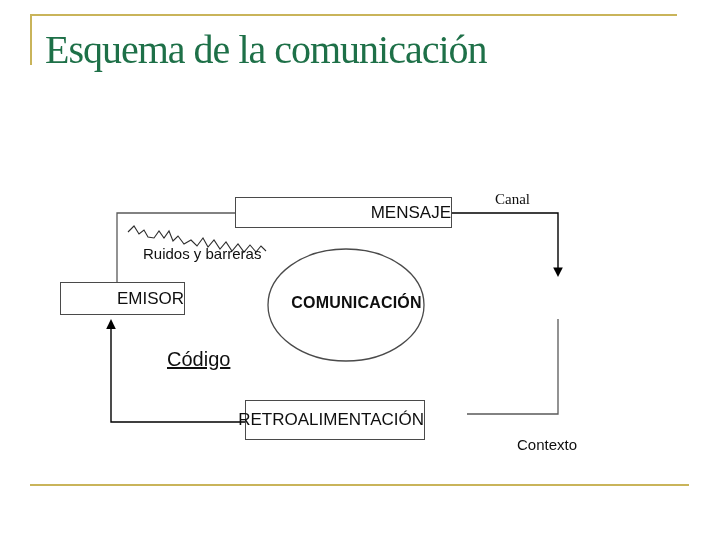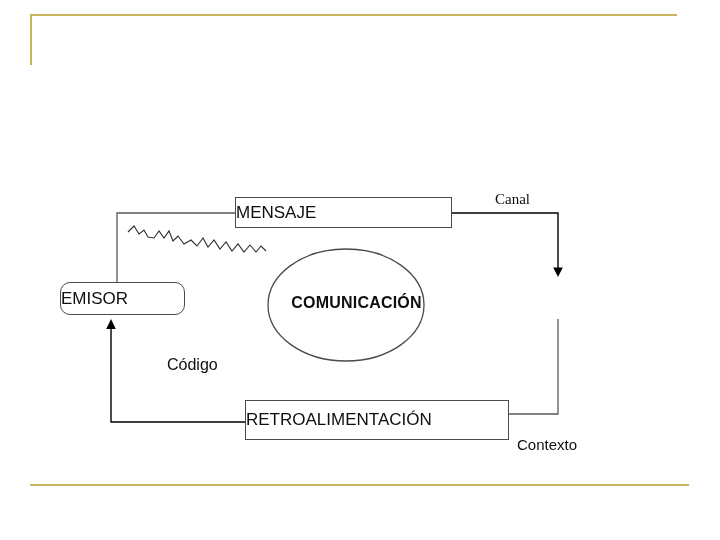--- a/index.html
+++ b/index.html
@@ -33,48 +33,49 @@
   
   .diagram-svg{position:absolute;left:0;top:0;width:720px;height:540px;}
   .conn{fill:none;stroke:var(--diagram-line);stroke-width:1.3;}
   .conn-arrow{fill:none;stroke:var(--arrow-black);stroke-width:1.4;}
   .arrow-head{fill:var(--arrow-black);stroke:none;}
   .squiggle{fill:none;stroke:#2e2e2e;stroke-width:1.1;stroke-linejoin:miter;}
   .oval{fill:#fff;stroke:var(--box-border);stroke-width:1.3;}
   
   .dbox{
     position:absolute;background:#fff;border:1.5px solid var(--box-border);
-    display:flex;align-items:center;justify-content:flex-start;
+    display:flex;align-items:center;justify-content:flex-end;
     font-size:17px;color:#0f0f0f;white-space:nowrap;
   }
   .box-mensaje{left:235px;top:197px;width:217px;height:31px;}
-  .box-emisor{left:60px;top:282px;width:125px;height:33px;border-radius:10px;}
+  .box-emisor{left:60px;top:282px;width:125px;height:33px;}
   .box-receptor{left:495px;top:279px;width:138px;height:40px;}
-  .box-retro{left:245px;top:400px;width:264px;height:40px;}
+  .box-retro{left:245px;top:400px;width:180px;height:40px;}
   
   .flabel{position:absolute;font-size:15px;color:#0f0f0f;white-space:nowrap;}
   .lbl-canal{left:495px;top:191px;font-family:Liberation Serif, serif;}
   .lbl-ruidos{left:143px;top:245px;}
-  .lbl-codigo{left:167px;top:356px;font-size:16px;}
+  .lbl-codigo{left:167px;top:348px;font-size:20px;text-decoration:underline;}
   .lbl-contexto{left:517px;top:436px;}
   .lbl-comunicacion{
     position:absolute;left:268px;top:294px;width:157px;
     text-align:center;font-size:16px;font-weight:bold;color:#0f0f0f;
     letter-spacing:0.2px;white-space:nowrap;padding-left:20px;
   }
 </style>
 </head>
 <body>
 
 <div class="slide">
 
   <div class="rule-top"></div>
   <div class="rule-left"></div>
   <div class="rule-bottom"></div>
 
+  <h1 class="slide-title">Esquema de la comunicación</h1>
 
   <svg class="diagram-svg" viewBox="0 0 720 540" xmlns="http://www.w3.org/2000/svg">
 
     <polyline class="conn" points="235,213 117,213 117,282"></polyline>
 
     <polyline class="conn-arrow" points="452,213 558,213 558,270"></polyline>
     <polygon class="arrow-head" points="558,277 553.2,267.5 562.8,267.5"></polygon>
 
     <polyline class="conn" points="558,319 558,414 467,414"></polyline>
 
@@ -92,16 +93,17 @@
   <div class="dbox box-emisor">
     <span>EMISOR</span>
   </div>
   <div class="dbox box-retro">
     <span>RETROALIMENTACIÓN</span>
   </div>
 
   <div class="lbl-comunicacion">COMUNICACIÓN</div>
 
   <div class="flabel lbl-canal">Canal</div>
+  <div class="flabel lbl-ruidos">Ruidos y barreras</div>
   <div class="flabel lbl-codigo">Código</div>
   <div class="flabel lbl-contexto">Contexto</div>
 
 </div>
 
 </body></html>

